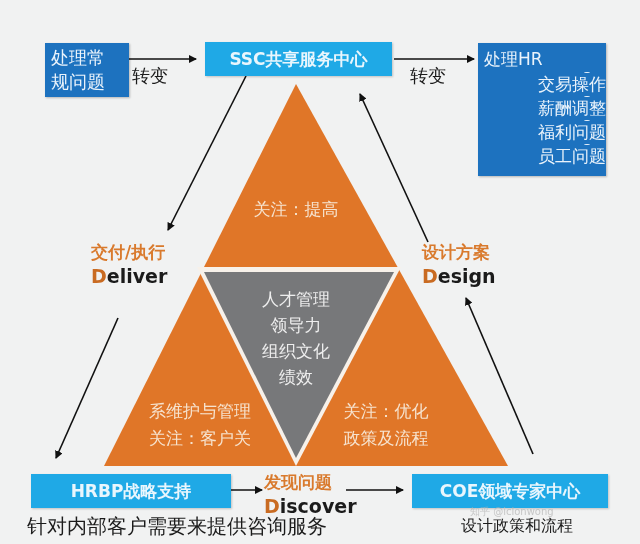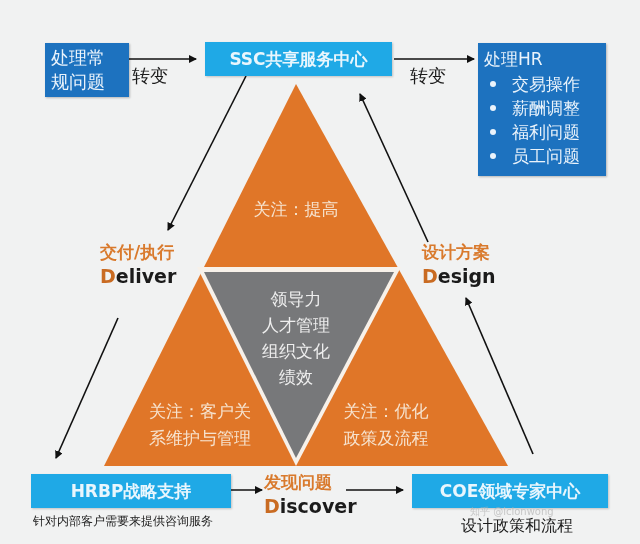--- a/index.html
+++ b/index.html
@@ -19,21 +19,21 @@
       font-weight: bold; box-shadow: 1px 1px 2px rgba(0,0,0,0.2);
       display: flex; align-items: center; justify-content: center;
     }
     .plain { color: #1b1b1b; }
     .tri-text { color: #f6e3cf; text-align: center; line-height: 27px; font-size: 17px; }
     .gray-text { color: #eeeeee; text-align: center; line-height: 26px; font-size: 17px; }
     .stage-cn { color: #d97a2d; font-weight: bold; font-size: 17px; }
     .stage-en { color: #1b1b1b; font-weight: bold; font-size: 19px; }
     .stage-en .initial { color: #c96b22; }
     .bullets { list-style: none; margin: 0; padding: 0; }
-    .bullets li { display: flex; align-items: center; height: 24px; }
+    .bullets li { display: flex; align-items: flex-end; height: 24px; flex-direction: column; }
     .bullets li .dot { width: 6px; height: 6px; border-radius: 50%; background: #eaf3fb; margin: 0 16px 0 6px; }
     .watermark { color: rgba(180,180,180,0.7); font-size: 10px; }
   </style>
 </head>
 <body>
 
 <svg class="diagram" width="640" height="544" viewBox="0 0 640 544">
   <defs>
     <marker id="arrowhead" markerWidth="8" markerHeight="8" refX="7" refY="4" orient="auto" markerUnits="userSpaceOnUse">
       <path d="M0,0 L8,4 L0,8 Z" fill="#111"></path>
@@ -91,54 +91,54 @@
         <span>员工问题</span>
       </li>
   </ul>
 </div>
 
 <div class="abs tri-text" style="left:236px; top:196px; width:120px;">
   <div>关注：提高</div>
 </div>
 
 <div class="abs gray-text" style="left:246px; top:286px; width:100px;">
+  <div>人才管理</div>
   <div>领导力</div>
-  <div>人才管理</div>
   <div>组织文化</div>
   <div>绩效</div>
 </div>
 
 <div class="abs tri-text" style="left:130px; top:398px; width:140px;">
+  <div>系维护与管理</div>
   <div>关注：客户关</div>
-  <div>系维护与管理</div>
 </div>
 
 <div class="abs tri-text" style="left:326px; top:398px; width:120px;">
   <div>关注：优化</div>
   <div>政策及流程</div>
 </div>
 
-<div class="abs" style="left:100px; top:240px; line-height:24px;">
+<div class="abs" style="left:91px; top:240px; line-height:24px;">
   <div class="stage-cn">交付/执行</div>
   <div class="stage-en"><span class="initial">D</span><span>eliver</span></div>
 </div>
 
 <div class="abs" style="left:422px; top:240px; line-height:24px;">
   <div class="stage-cn">设计方案</div>
   <div class="stage-en"><span class="initial">D</span><span>esign</span></div>
 </div>
 
 <div class="abs" style="left:264px; top:470px; line-height:24px;">
   <div class="stage-cn">发现问题</div>
   <div class="stage-en"><span class="initial">D</span><span>iscover</span></div>
 </div>
 
 <div class="abs box-light" style="left:31px; top:474px; width:200px; height:34px; font-size:17px;">
   <span>HRBP战略支持</span>
 </div>
-<div class="abs plain" style="left:33px; top:513px; font-size:12px;">针对内部客户需要来提供咨询服务</div>
+<div class="abs plain" style="left:27px; top:513px; font-size:20px;">针对内部客户需要来提供咨询服务</div>
 
 <div class="abs box-light" style="left:412px; top:474px; width:196px; height:34px; font-size:17px;">
   <span>COE领域专家中心</span>
 </div>
 <div class="abs plain" style="left:461px; top:516px; font-size:16px;">设计政策和流程</div>
 
 <div class="abs watermark" style="left:470px; top:505px;">知乎 @iclonwong</div>
 
 </body></html>

